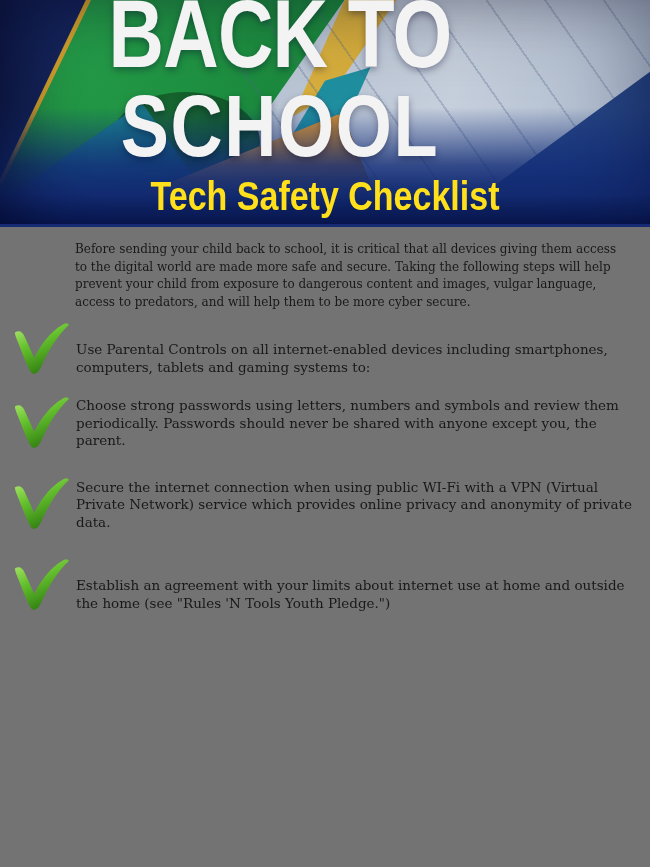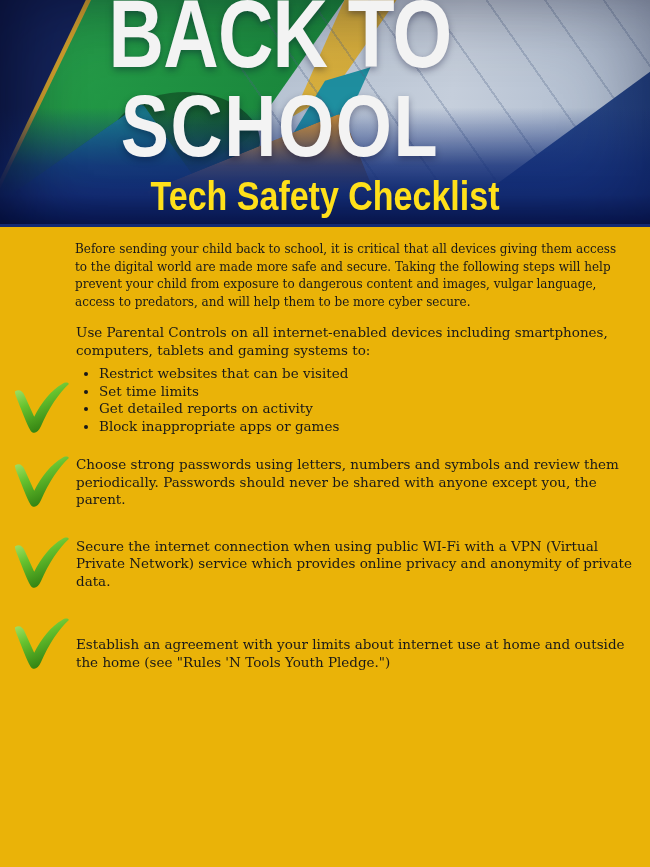--- a/index.html
+++ b/index.html
@@ -1,19 +1,19 @@
 <!DOCTYPE html>
 <html><head>
 <meta charset="utf-8">
 <title>Back to School Tech Safety Checklist</title>
 <style>
   html,body{margin:0;padding:0;}
   body{width:650px;height:867px;background:#ffffff;overflow:hidden;
        font-family:"DejaVu Serif", serif;}
-  .page{position:relative;width:650px;height:867px;background:#eab308;}
+  .page{position:relative;width:650px;height:867px;background:#737373;}
 
   
   .hero{position:relative;width:650px;height:224px;overflow:hidden;
         border-bottom:3px solid #142a72;
         background:linear-gradient(100deg,#9fb0c6 0%,#b6c2d2 38%,#c6cfdc 68%,#a9b7cb 100%);}
   .hero .layer{position:absolute;inset:0;}
   .seams{background:repeating-linear-gradient(55deg,transparent 0 46px,rgba(80,100,135,.28) 46px 48px);
          clip-path:polygon(42% 0,100% 0,100% 100%,26% 100%);}
   .navy-tl{background:#15255c;clip-path:polygon(0 0,15% 0,0 85%);}
   .pencil-line{background:#d9a62e;clip-path:polygon(13.2% 0,15% 0,1.2% 87%,0 85%,0 80%);}
@@ -100,26 +100,20 @@
   <p class="intro">Before sending your child back to school, it is critical that all devices giving them access to the digital world are made more safe and secure. Taking the following steps will help prevent your child from exposure to dangerous content and images, vulgar language, access to predators, and will help them to be more cyber secure.</p>
 
   <div class="checklist">
 
     <div class="check-row">
       <svg class="check-icon" viewBox="0 0 64 56">
           <use href="#checkPath"></use>
         </svg>
       <div class="check-body">
         <span>Use Parental Controls on all internet-enabled devices including smartphones, computers, tablets and gaming systems to:</span>
-        <ul class="sub-bullets">
-          <li>Restrict websites that can be visited</li>
-          <li>Set time limits</li>
-          <li>Get detailed reports on activity</li>
-          <li>Block inappropriate apps or games</li>
-        </ul>
       </div>
     </div>
 
 
     <div class="check-row">
       <svg class="check-icon" viewBox="0 0 64 56">
           <use href="#checkPath"></use>
         </svg>
       <div class="check-body">Choose strong passwords using letters, numbers and symbols and review them periodically. Passwords should never be shared with anyone except you, the parent.</div>
     </div>

